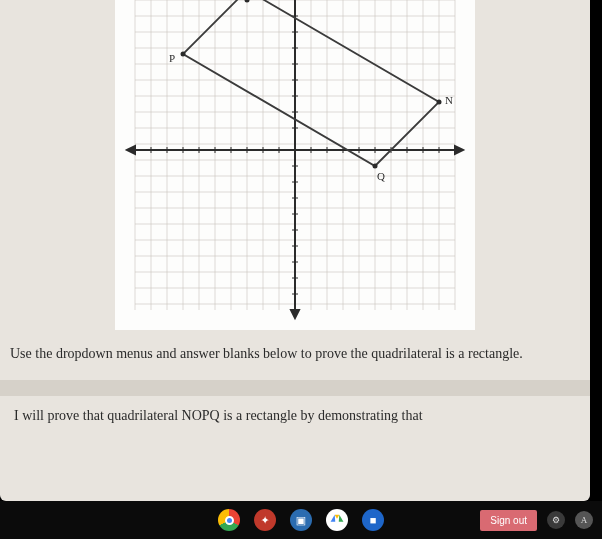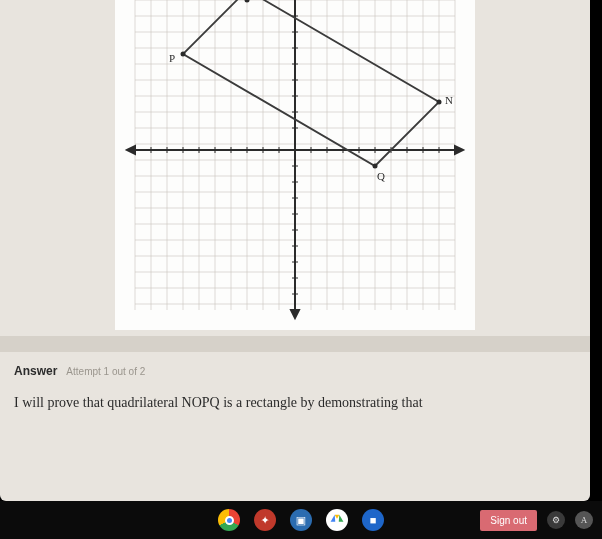--- a/index.html
+++ b/index.html
@@ -220,27 +220,24 @@
 
       <g font-family="Georgia, serif" font-size="11" fill="#2b2b2b">
         <text x="134" y="-2">O</text>
         <text x="54" y="62">P</text>
         <text x="330" y="104">N</text>
         <text x="262" y="180">Q</text>
       </g>
     </svg>
   </div>
 
+  <div class="prompt-text">Use the dropdown menus and answer blanks below to prove the quadrilateral is a rectangle.</div>
 
   <div class="divider"></div>
 
-  <div class="answer-row">
-    <span class="answer-label">Answer</span>
-    <span class="attempt">Attempt 1 out of 2</span>
-  </div>
 
   <div class="proof-line">I will prove that quadrilateral NOPQ is a rectangle by demonstrating that</div>
 
 </div>
 
 <div class="taskbar">
   <div class="tb-center">
     <div class="tb-icon" style="background:conic-gradient(#ea4335 0 120deg,#34a853 120deg 240deg,#fbbc05 240deg 360deg);position:relative">
       <div style="width:9px;height:9px;border-radius:50%;background:#4285f4;border:2px solid #fff"></div>
     </div>

